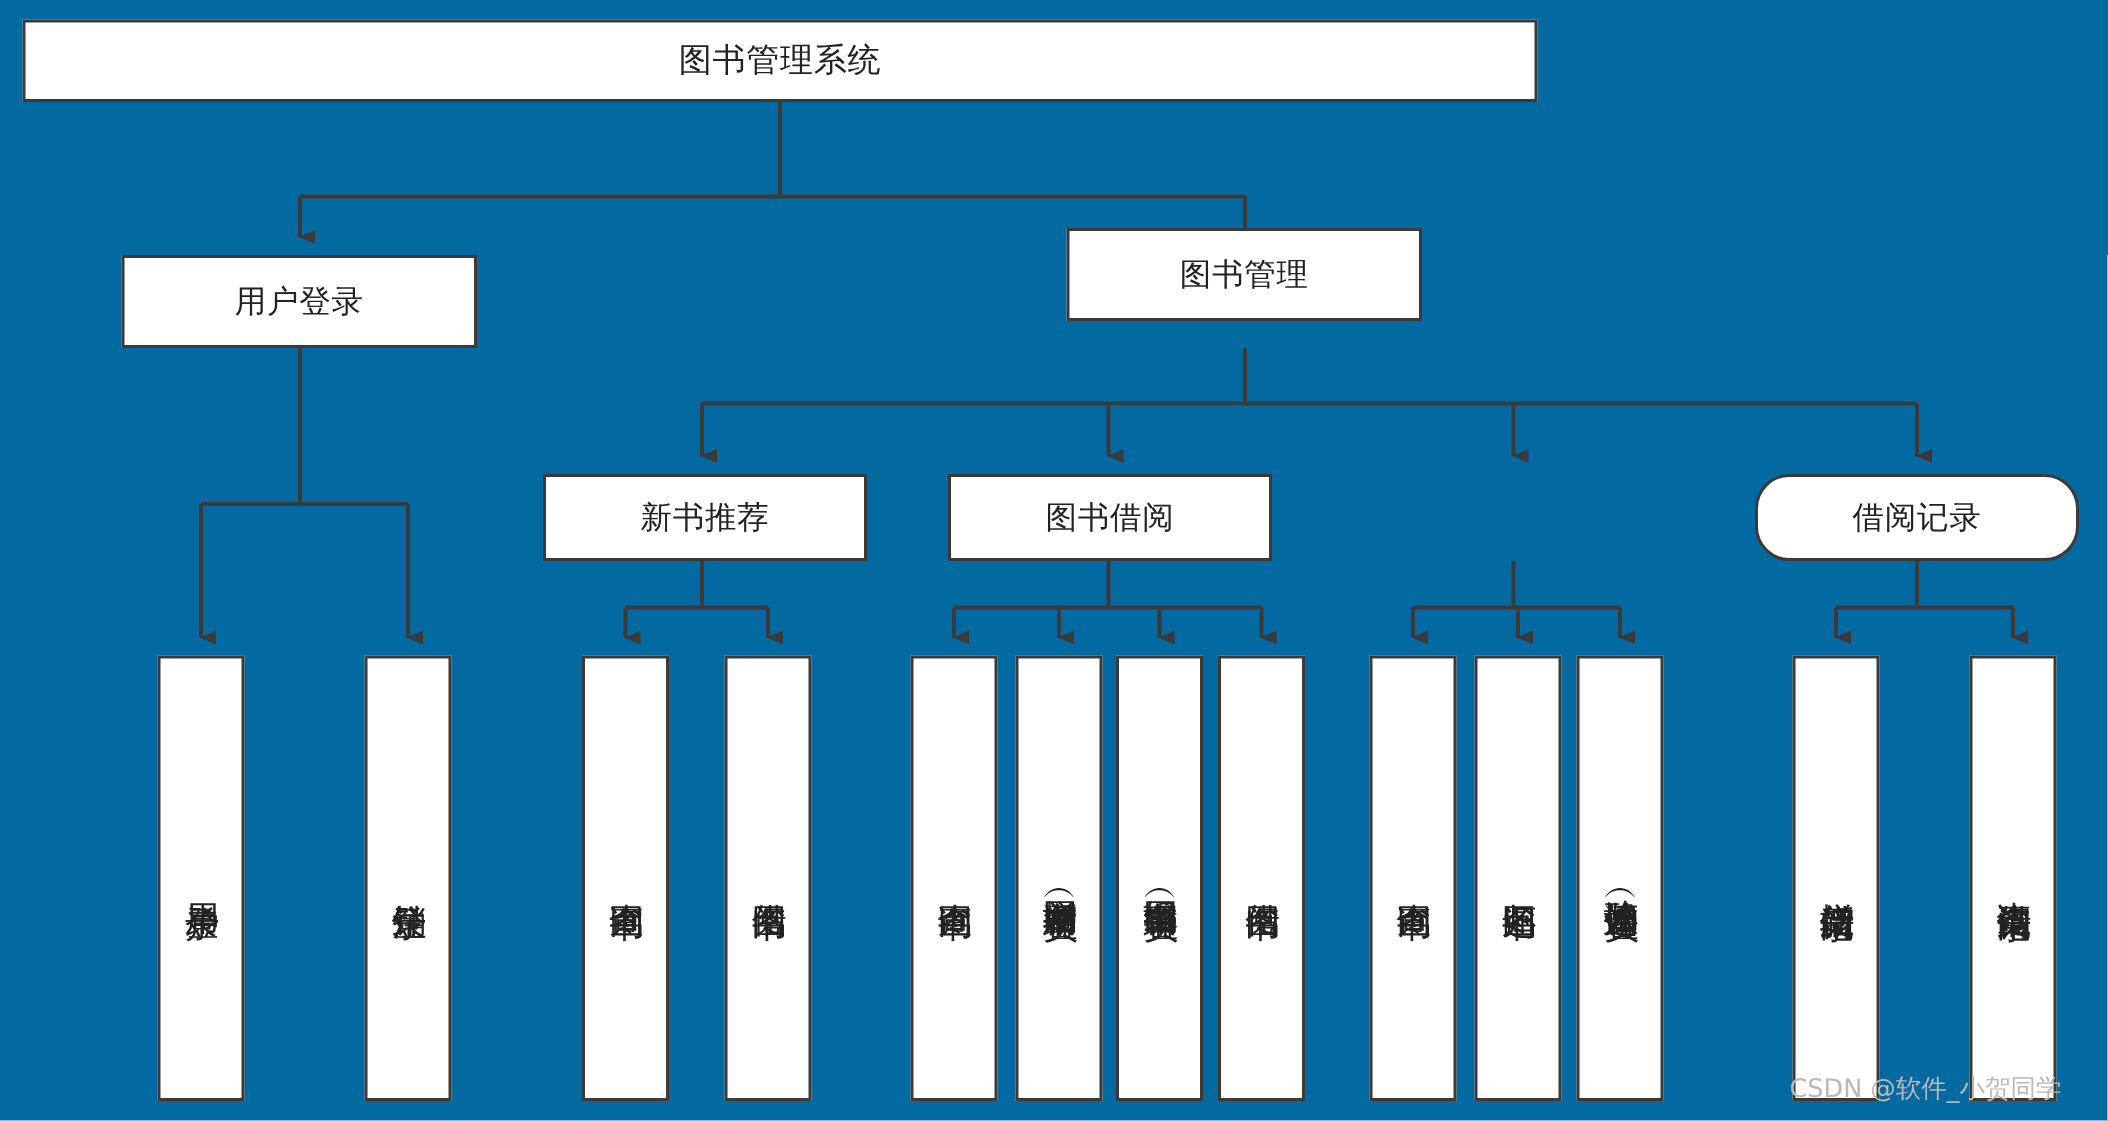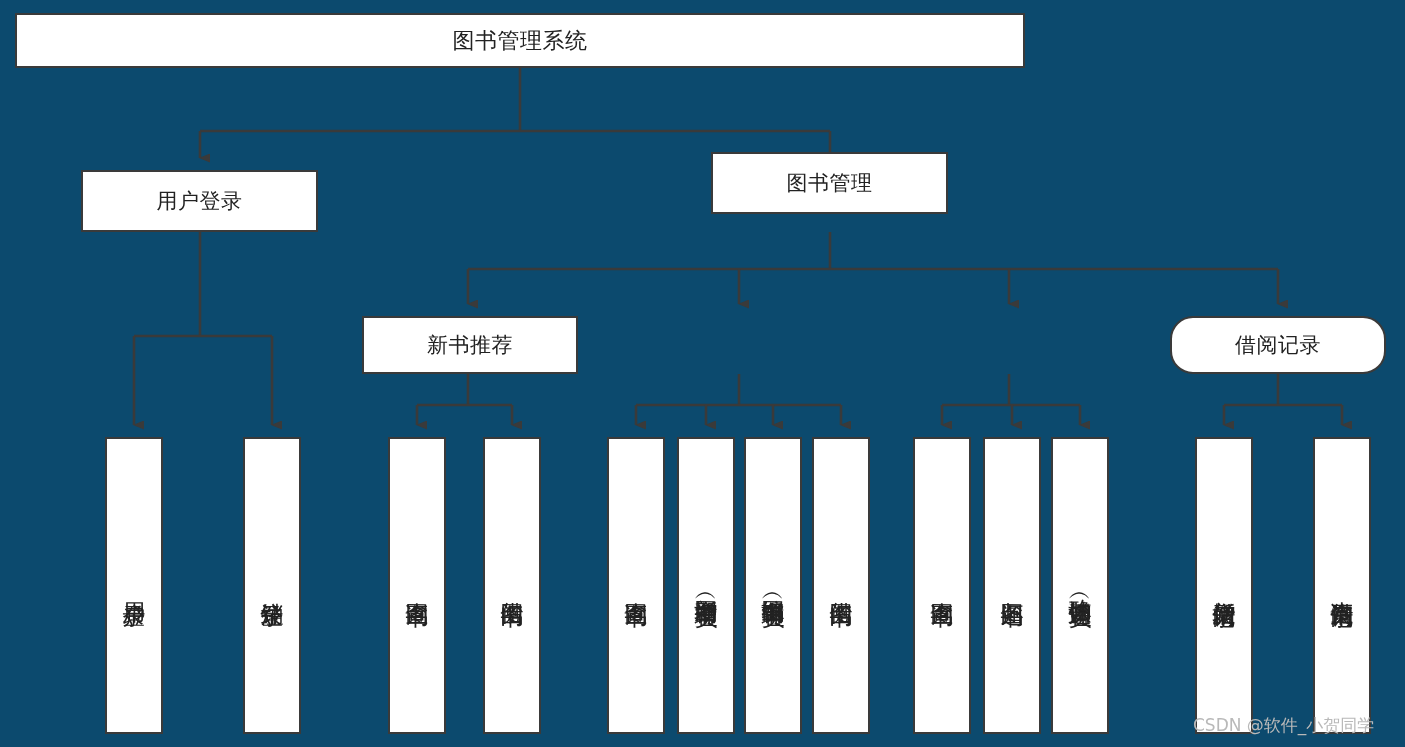--- a/index.html
+++ b/index.html
@@ -8,21 +8,21 @@
     padding: 0;
     background: #ffffff;
   }
   body {
     font-family: "DejaVu Sans", "Liberation Sans", sans-serif;
   }
   #canvas {
     position: relative;
     width: 1405px;
     height: 747px;
-    background: #0c4a6e;
+    background: #0369a1;
     overflow: hidden;
   }
   #edges {
     position: absolute;
     left: 0;
     top: 0;
     width: 1405px;
     height: 747px;
     pointer-events: none;
   }
@@ -141,20 +141,23 @@
   </div>
 
   <div class="node horiz" style="left:711px; top:152px; width:237px; height:62px;">
     <span class="node-label">图书管理</span>
   </div>
 
   <div class="node horiz" style="left:362px; top:316px; width:216px; height:58px;">
     <span class="node-label">新书推荐</span>
   </div>
 
+  <div class="node horiz" style="left:632px; top:316px; width:216px; height:58px;">
+    <span class="node-label">图书借阅</span>
+  </div>
 
 
   <div class="node horiz" style="left:1170px; top:316px; width:216px; height:58px;border-radius:23px;">
     <span class="node-label">借阅记录</span>
   </div>
 
   <div class="node vert" style="left:105px; top:437px; width:58px; height:297px;">
     <span class="node-label">用户登录</span>
   </div>
 

